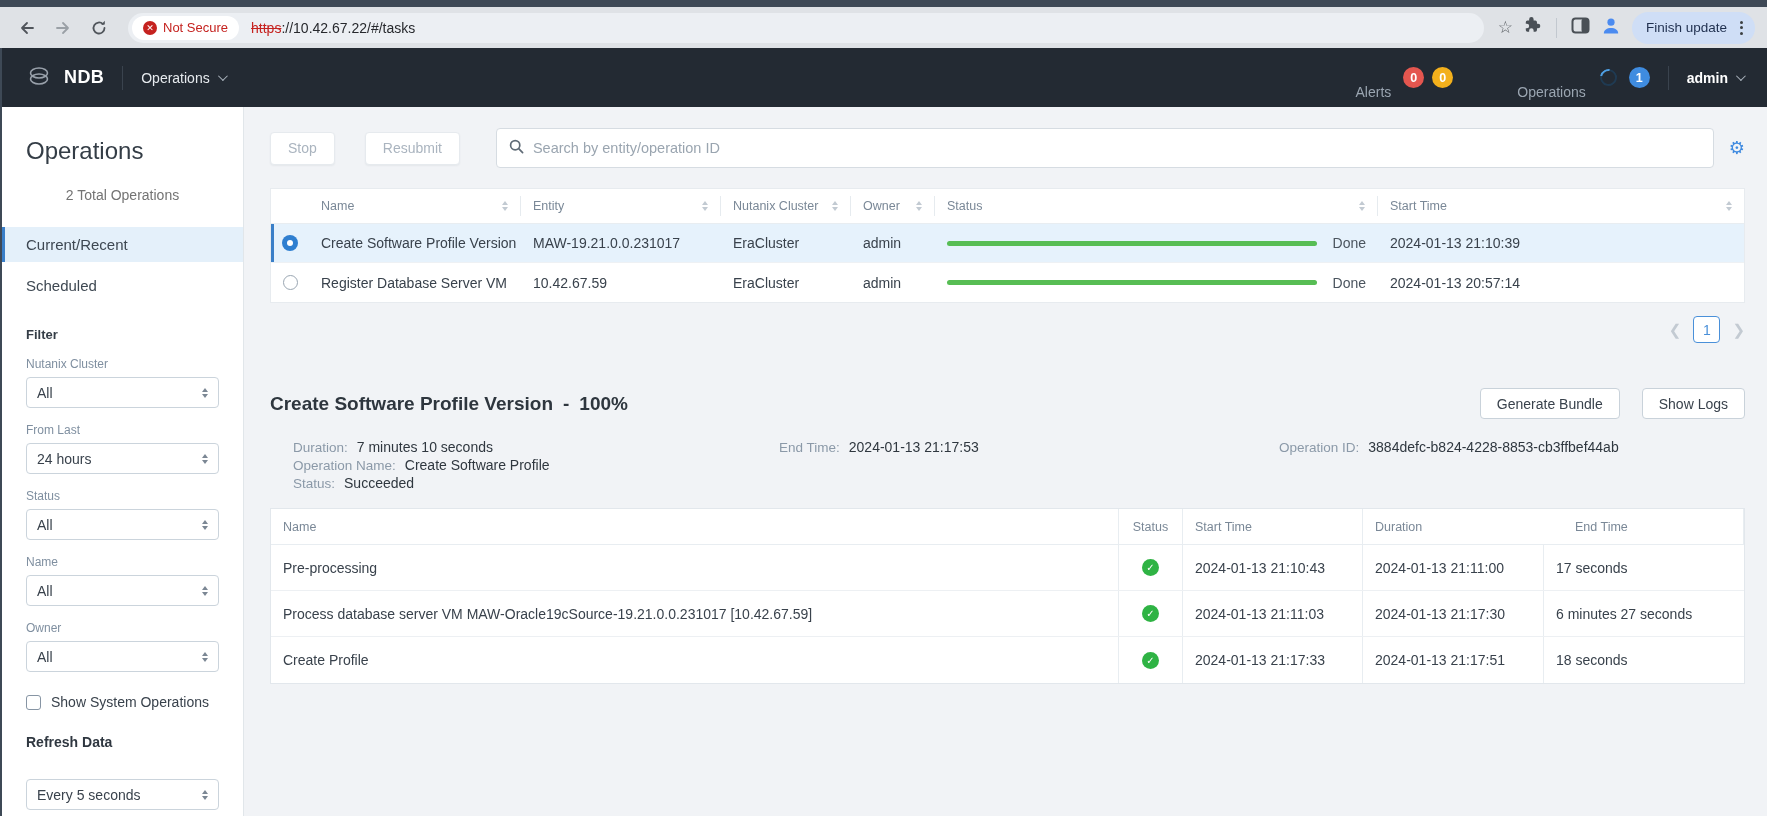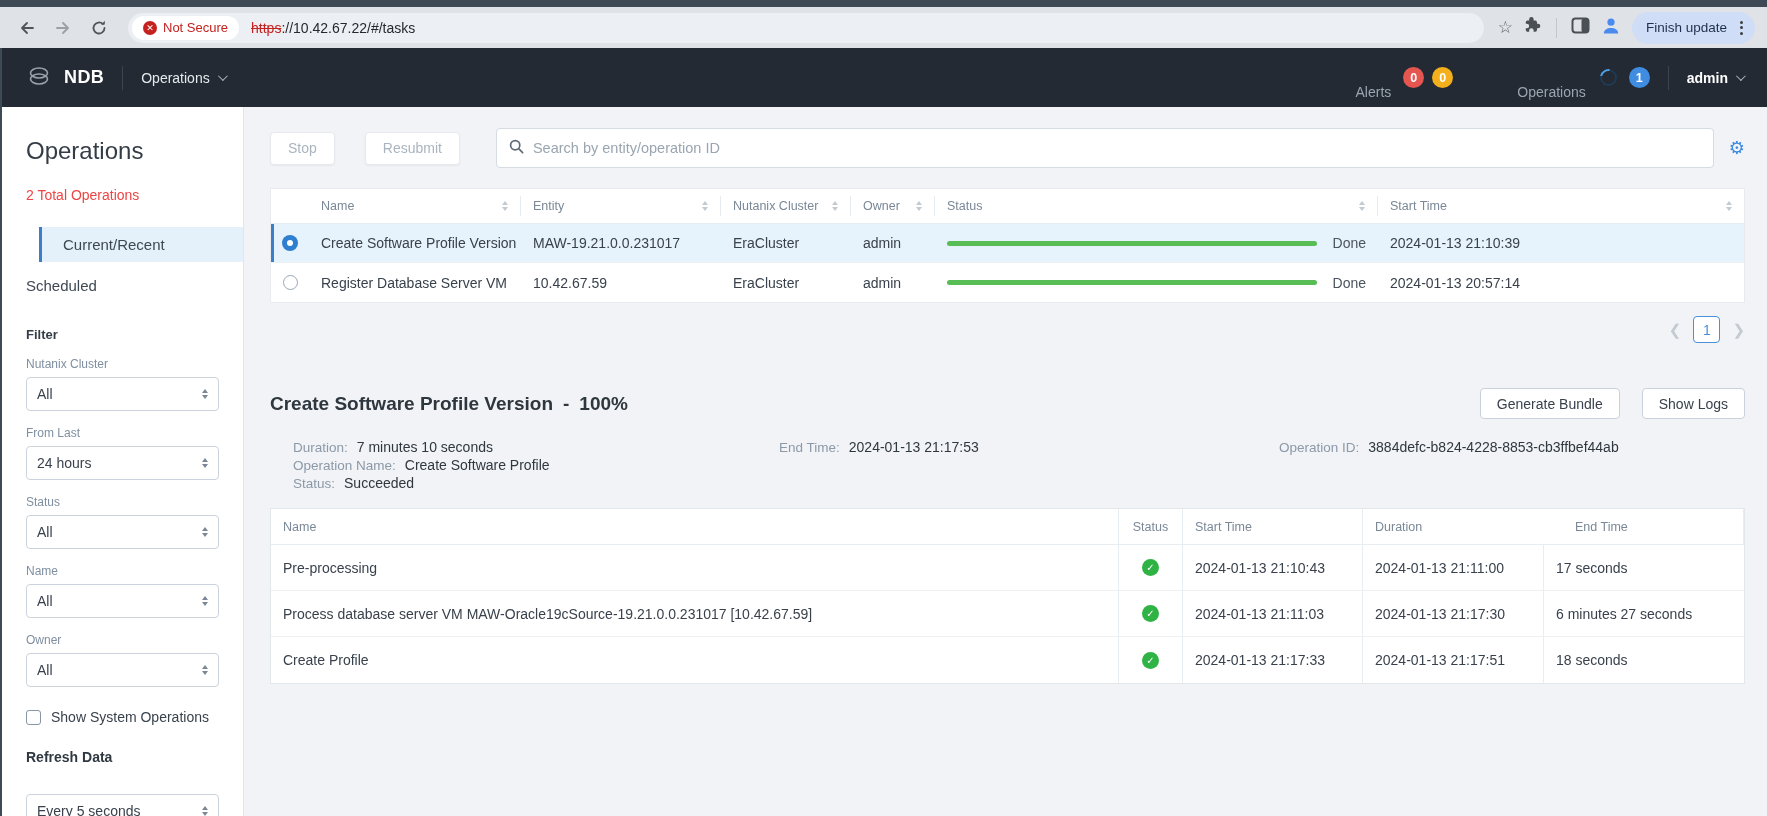--- a/index.html
+++ b/index.html
@@ -38,26 +38,26 @@
   .badge-blue { background:#3f8ce0; }
   .spinner { width:17px; height:17px; border-radius:50%; border:2.5px solid #1f3a52; border-top-color:#4e9fe3; transform:rotate(-35deg); margin:0 12px 0 14px; }
 
   
   .content { display:flex; height:709px; }
 
   
   .sidebar { width:242px; background:#fff; border-right:1px solid #e1e6ea; padding-top:30px; flex:0 0 auto; }
   .sb-pad { padding:0 24px; }
   .sb-title { font-size:24px; font-weight:400; color:#343d46; margin-bottom:22px; }
-  .sb-total { font-size:14px; color:#ef4444; margin-bottom:24px; }
+  .sb-total { font-size:14px; color:#737373; margin-bottom:24px;text-align:center; }
   .sb-item { padding:9px 24px; font-size:15px; color:#3e4852; margin-bottom:6px; cursor:default; }
-  .sb-item.active { background:#e4f0fa; box-shadow:inset 3px 0 0 #3a7fc8;margin-left:37px; }
+  .sb-item.active { background:#e4f0fa; box-shadow:inset 3px 0 0 #3a7fc8; }
   .sb-filter-h { font-size:13px; font-weight:bold; color:#343d46; margin:24px 0 0; }
   .sb-label { font-size:12px; color:#7f8fa0; margin:15px 0 6px; }
-  .sb-select { height:31px; border:1px solid #cbd4dc; border-radius:4px; background:#fff; display:flex; align-items:center; justify-content:space-between; padding:16px 10px; font-size:14px; color:#39424c; }
+  .sb-select { height:31px; border:1px solid #cbd4dc; border-radius:4px; background:#fff; display:flex; align-items:center; justify-content:space-between; padding:4px 10px; font-size:14px; color:#39424c; }
   .stepper { display:flex; flex-direction:column; gap:2px; }
   .tri-up { width:0; height:0; border-left:3.5px solid transparent; border-right:3.5px solid transparent; border-bottom:4.5px solid #7b8794; }
   .tri-dn { width:0; height:0; border-left:3.5px solid transparent; border-right:3.5px solid transparent; border-top:4.5px solid #7b8794; }
   .sb-check { display:flex; align-items:center; gap:10px; margin-top:22px; font-size:14px; color:#39424c; }
   .cbox { width:15px; height:15px; border:1.5px solid #8795a4; border-radius:3px; background:#fff; flex:0 0 auto; }
   .sb-refresh-h { font-size:14px; font-weight:bold; color:#2f3740; margin-top:24px; }
 
   
   .main { flex:1; padding:21px 22px 0 26px; }
   .toolbar { display:flex; align-items:center; }

